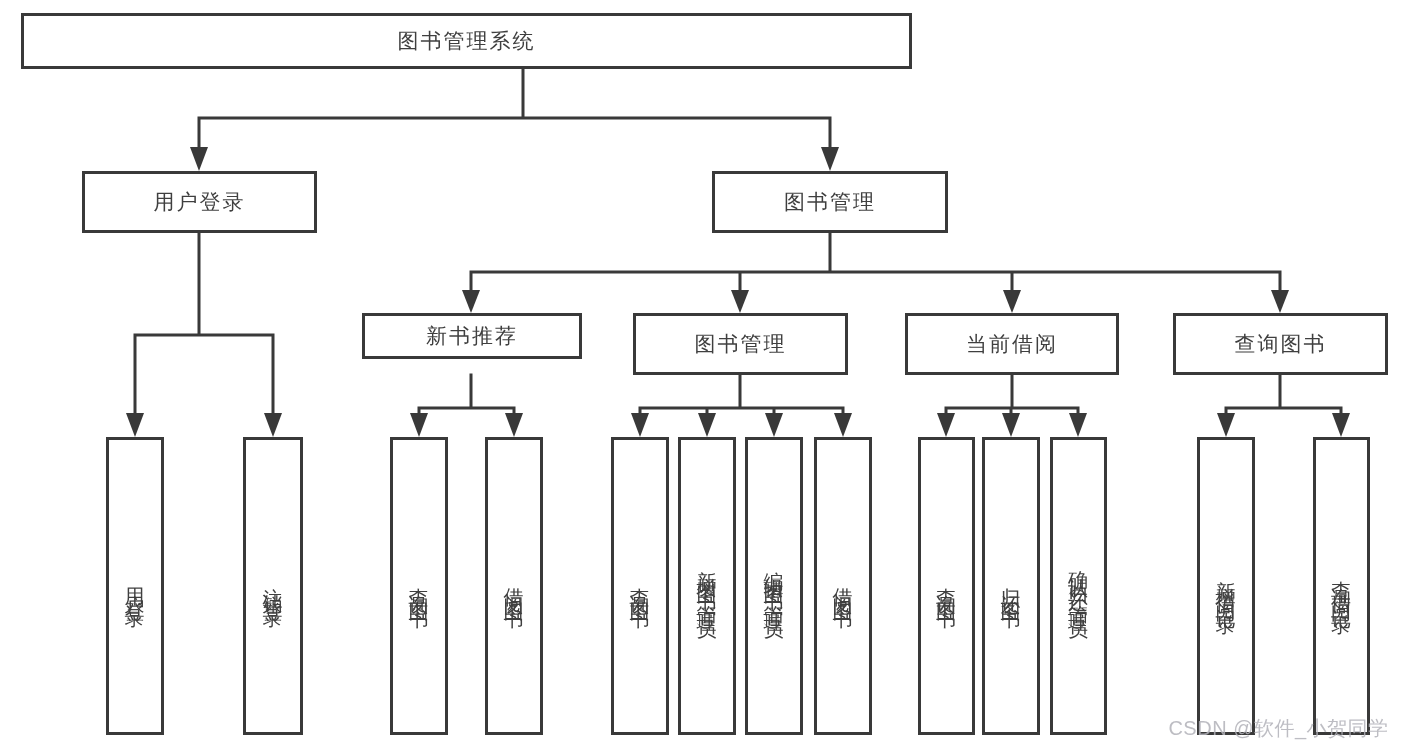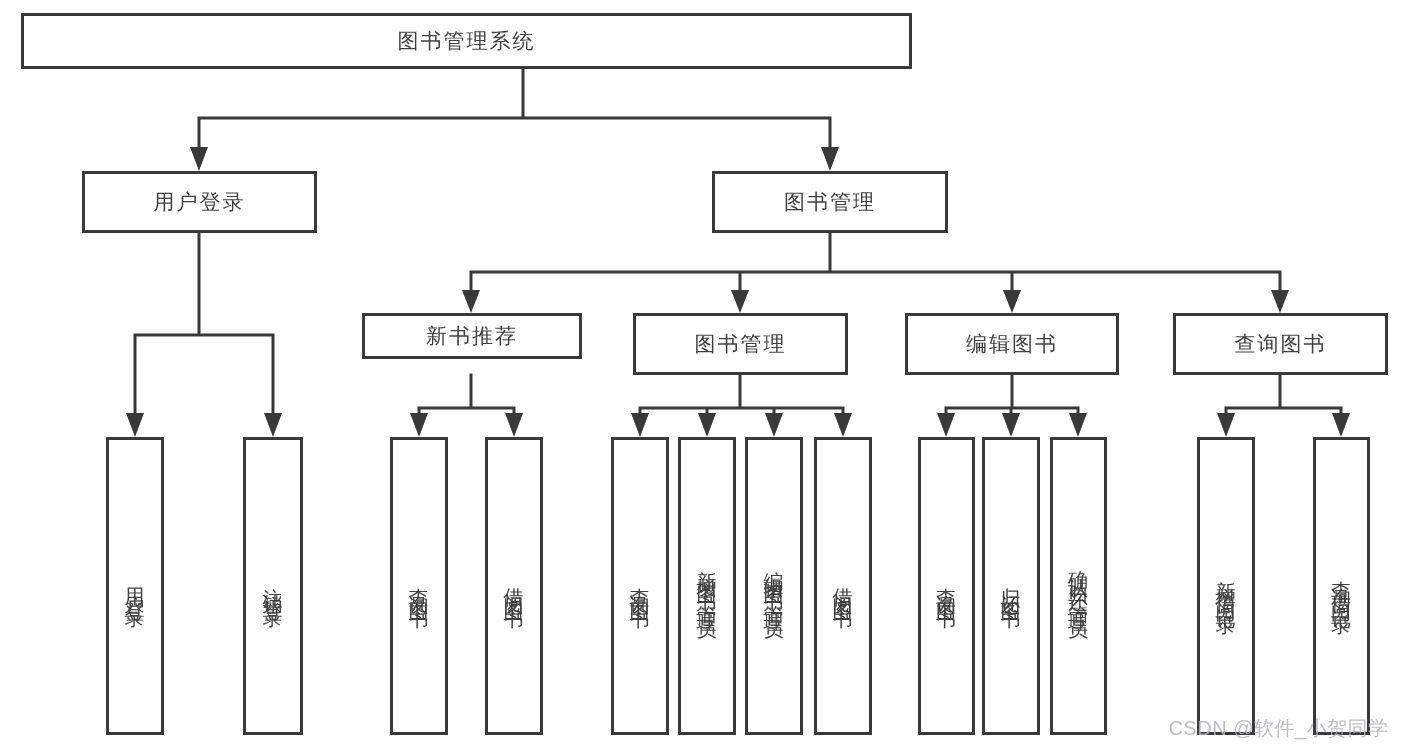--- a/index.html
+++ b/index.html
@@ -101,21 +101,21 @@
     </g>
   </svg>
 
   <div class="node h" style="left:21px;top:13px;width:891px;height:56px">图书管理系统</div>
 
   <div class="node h" style="left:82px;top:171px;width:235px;height:62px">用户登录</div>
   <div class="node h" style="left:712px;top:171px;width:236px;height:62px">图书管理</div>
 
   <div class="node h" style="left:362px;top:313px;width:220px;height:46px">新书推荐</div>
   <div class="node h" style="left:633px;top:313px;width:215px;height:62px">图书管理</div>
-  <div class="node h" style="left:905px;top:313px;width:214px;height:62px">编辑图书</div>
+  <div class="node h" style="left:905px;top:313px;width:214px;height:62px">当前借阅</div>
   <div class="node h" style="left:1173px;top:313px;width:215px;height:62px">查询图书</div>
 
   <div class="node v" style="left:106px;top:437px;width:58px;height:298px">用户登录</div>
   <div class="node v" style="left:243px;top:437px;width:60px;height:298px">注销登录</div>
 
   <div class="node v" style="left:390px;top:437px;width:58px;height:298px">查询图书</div>
   <div class="node v" style="left:485px;top:437px;width:58px;height:298px">借阅图书</div>
 
   <div class="node v" style="left:611px;top:437px;width:58px;height:298px">查询图书</div>
   <div class="node v" style="left:678px;top:437px;width:58px;height:298px">新增图书（管理员）</div>

